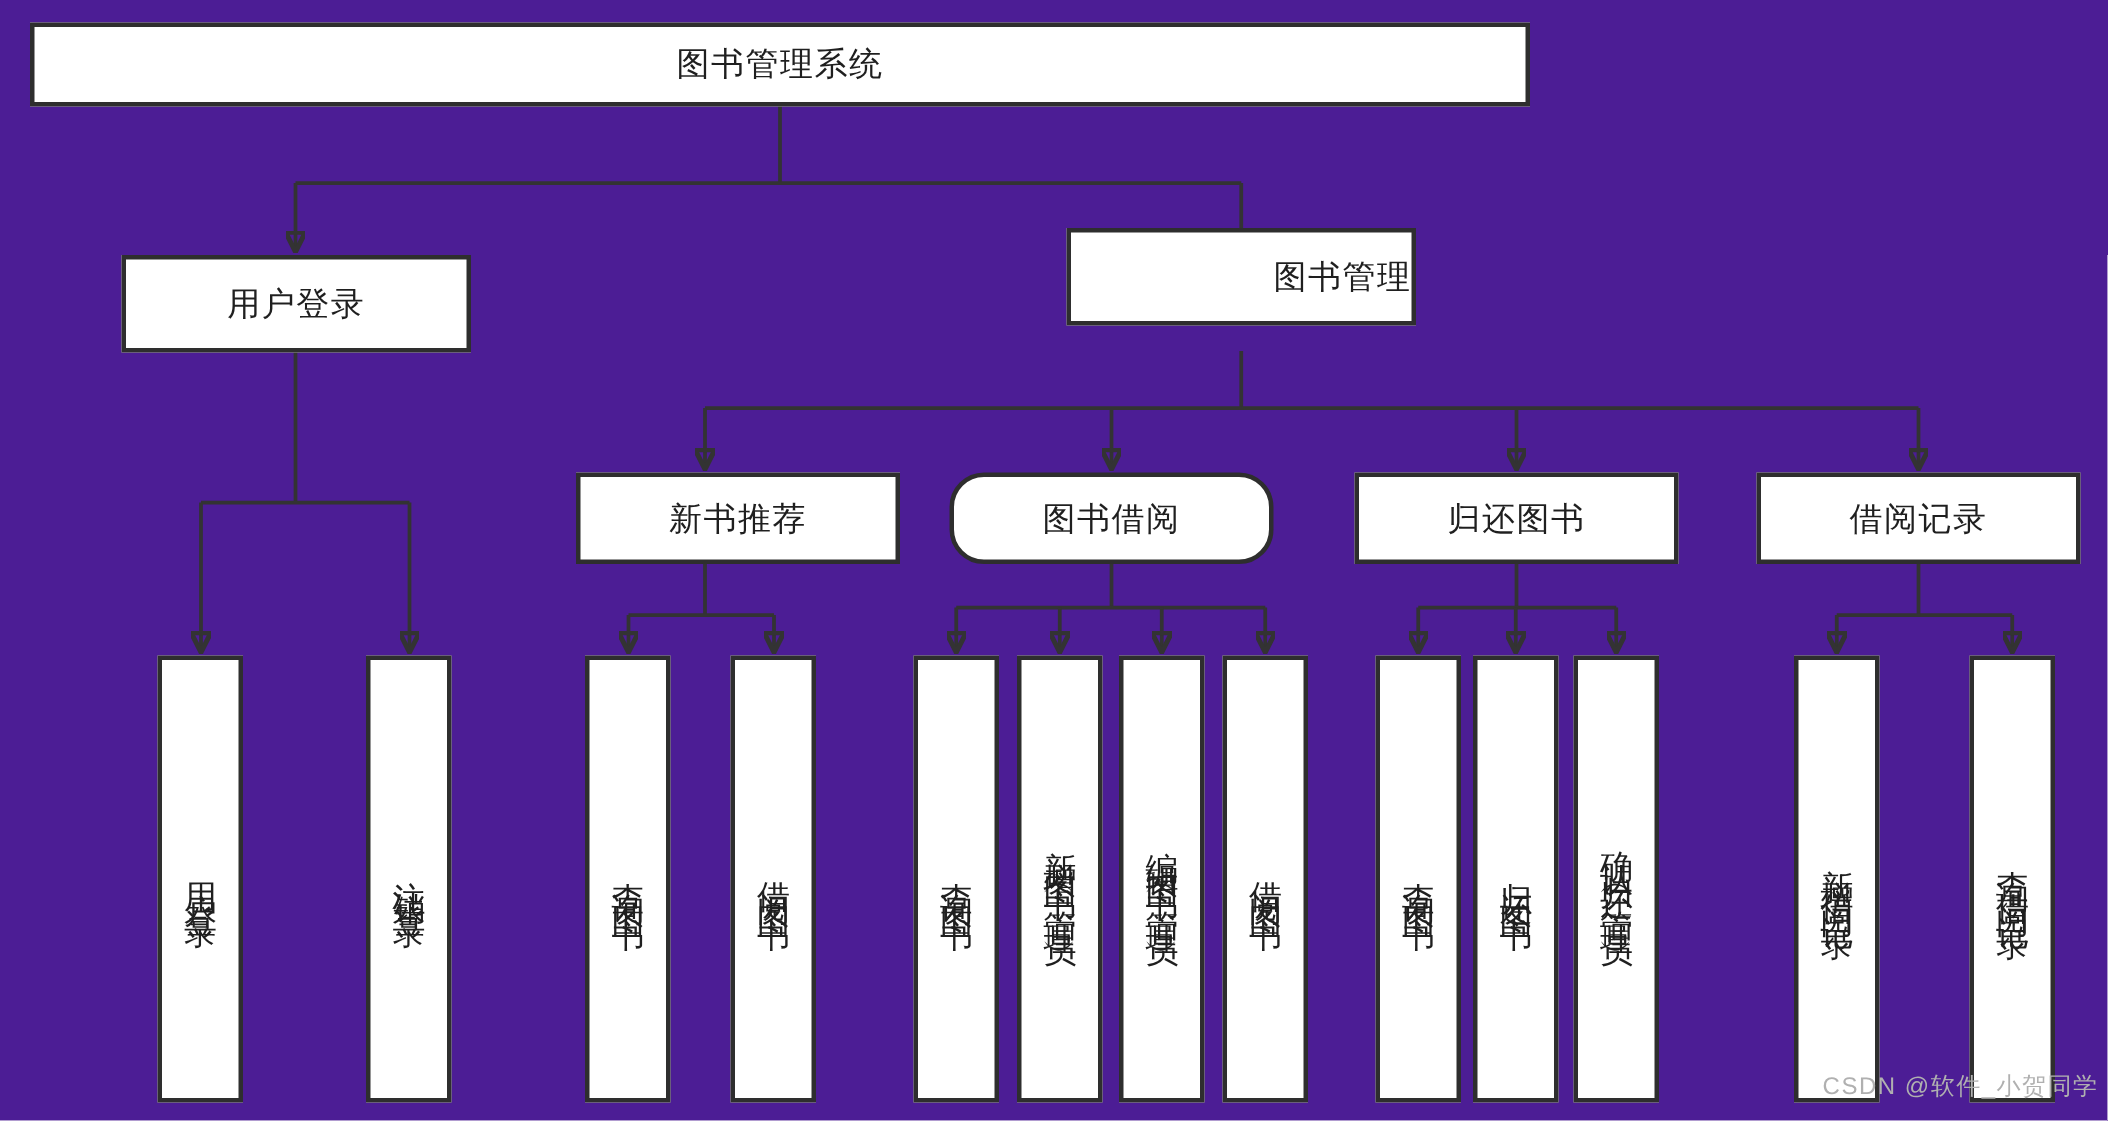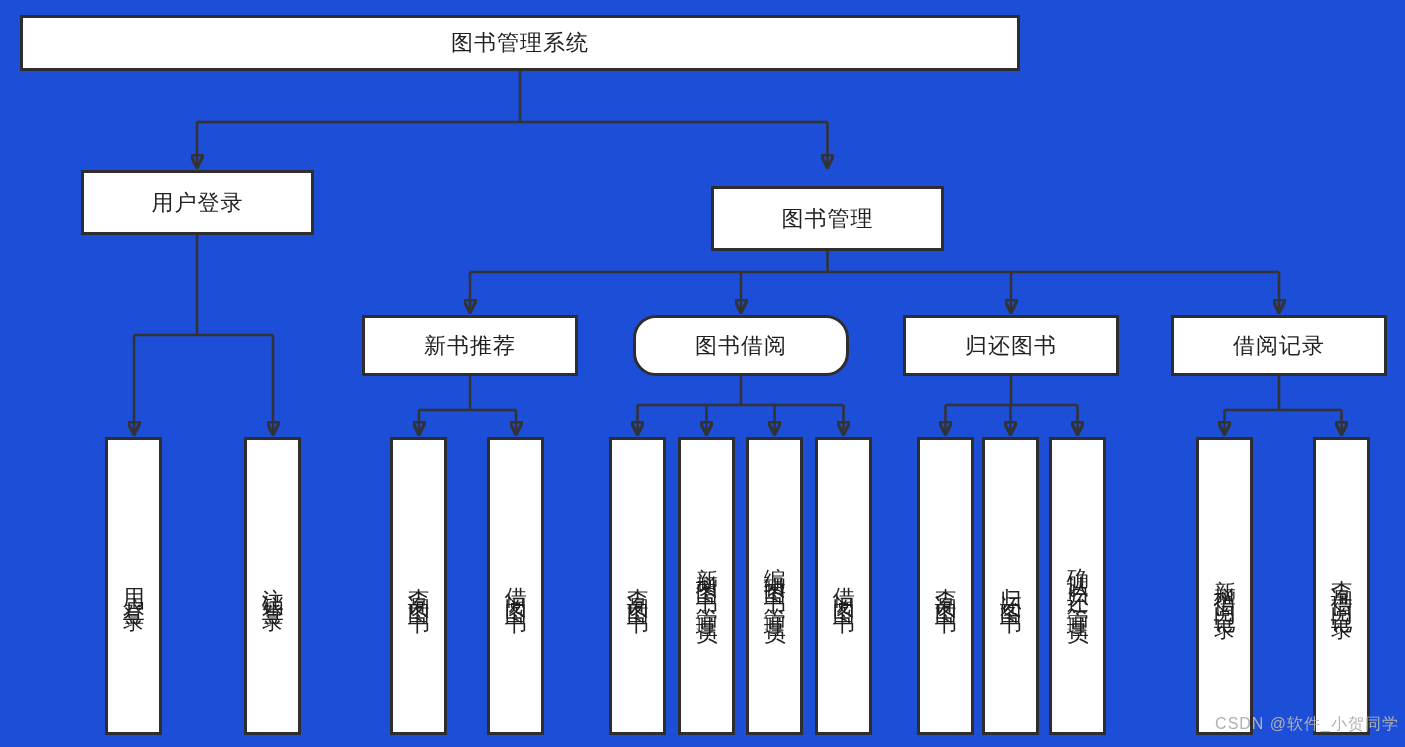--- a/index.html
+++ b/index.html
@@ -5,21 +5,21 @@
   html, body {
     margin: 0;
     padding: 0;
     background: #ffffff;
     font-family: "Liberation Sans", "DejaVu Sans", sans-serif;
   }
   #canvas {
     position: relative;
     width: 1405px;
     height: 747px;
-    background: #1d4ed8;
+    background: #4c1d95;
     overflow: hidden;
   }
   #connectors {
     position: absolute;
     left: 0; top: 0;
     width: 1405px; height: 747px;
   }
   #connectors path {
     stroke: #333333;
     stroke-width: 2.5;
@@ -42,23 +42,23 @@
   }
   .v-box span {
     writing-mode: vertical-rl;
     font-size: 22px;
     letter-spacing: 8px;
     line-height: 1.2;
     white-space: nowrap;
   }
   .root-box { left: 20px;  top: 15px;  width: 1000px; height: 56px; }
   .lvl2-a   { left: 81px;  top: 170px; width: 233px;  height: 65px; }
-  .lvl2-b   { left: 711px; top: 186px; width: 233px;  height: 65px; }
+  .lvl2-b   { left: 711px; top: 152px; width: 233px;  height: 65px; justify-content: flex-end; }
   .lvl3     { top: 315px; height: 61px; width: 216px; }
-  .lvl3-a { left: 362px; }
+  .lvl3-a { left: 384px; }
   .lvl3-b { left: 633px; border-radius: 23px; }
   .lvl3-c { left: 903px; }
   .lvl3-d { left: 1171px; }
   .leaf { top: 437px; height: 298px; width: 57px; }
   .leaf-1  { left: 105px; }
   .leaf-2  { left: 244px; }
   .leaf-3  { left: 390px; }
   .leaf-4  { left: 487px; }
   .leaf-5  { left: 609px; }
   .leaf-6  { left: 678px; }

